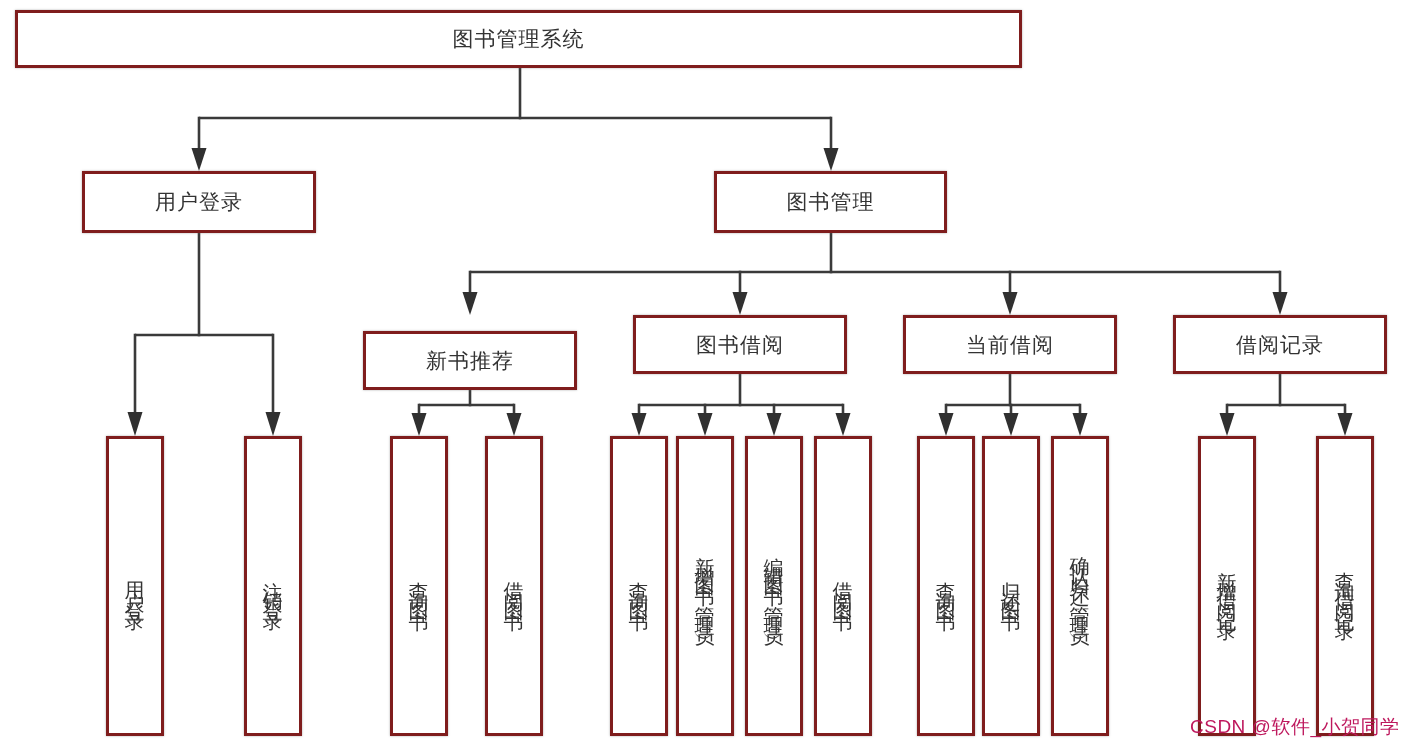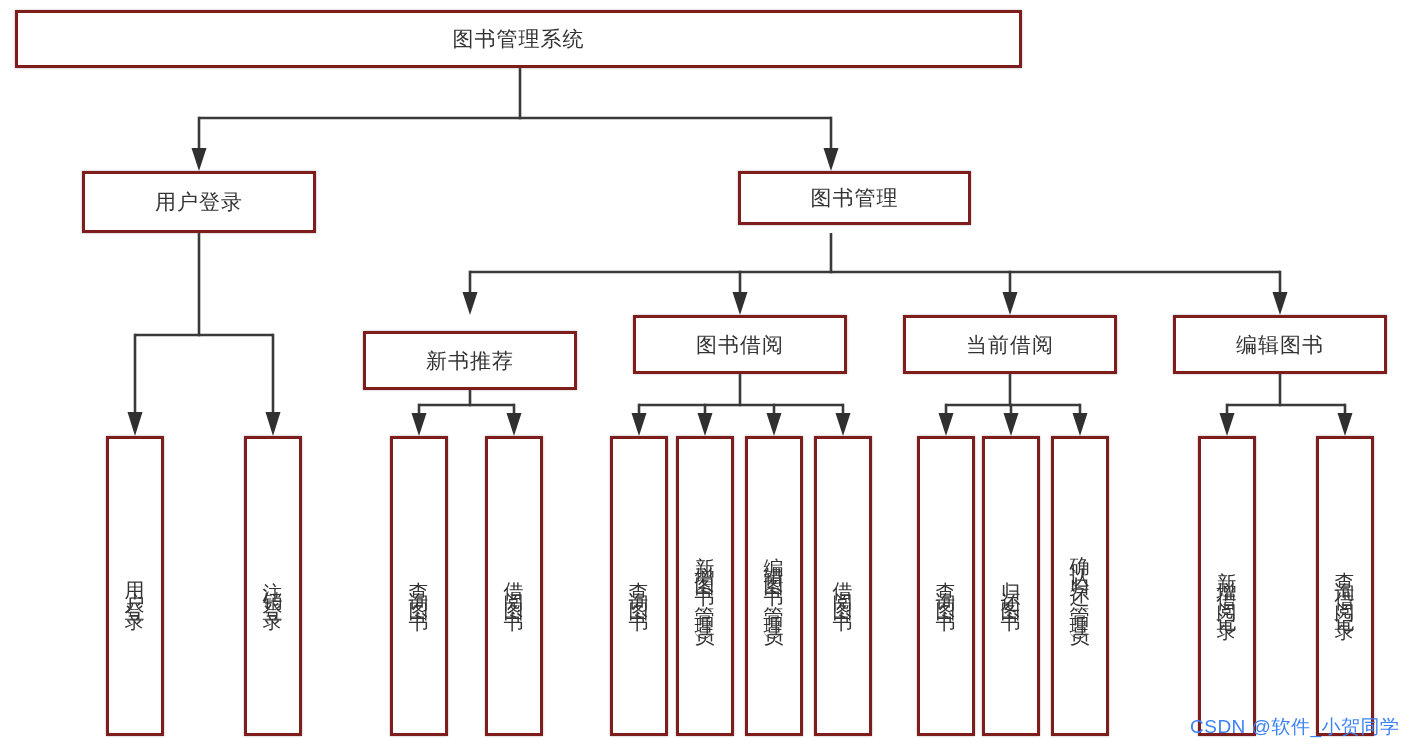--- a/index.html
+++ b/index.html
@@ -13,21 +13,21 @@
     border:3px solid #7f1d1d;display:flex;align-items:center;justify-content:center;
     box-shadow:0 0 2px rgba(110,110,110,.55);
   }
   .node .h-label{font-size:21px;letter-spacing:1px;color:#333333;white-space:nowrap;}
   .leaf .v-label{
     writing-mode:vertical-rl;text-orientation:mixed;
     font-size:20px;letter-spacing:10px;line-height:1;color:#333333;white-space:nowrap;
   }
   .watermark{
     position:absolute;left:1190px;top:714px;z-index:10;
-    font-size:19px;color:#3b82f6;letter-spacing:0.5px;white-space:nowrap;
+    font-size:19px;color:#be185d;letter-spacing:0.5px;white-space:nowrap;
   }
 </style>
 </head>
 <body>
 
 <div class="canvas">
 
   <svg class="wires" viewBox="0 0 1405 747" xmlns="http://www.w3.org/2000/svg">
     <g stroke="#3a3a3a" stroke-width="2.6" fill="#303030">
 
@@ -106,35 +106,35 @@
     </g>
   </svg>
 
   <div class="node" style="left:15px;top:10px;width:1007px;height:58px;">
     <span class="h-label">图书管理系统</span>
   </div>
 
   <div class="node" style="left:82px;top:171px;width:234px;height:62px;">
     <span class="h-label">用户登录</span>
   </div>
-  <div class="node" style="left:714px;top:171px;width:233px;height:54px;margin-left:24px;">
+  <div class="node" style="left:714px;top:171px;width:233px;height:62px;">
     <span class="h-label">图书管理</span>
   </div>
 
   <div class="node" style="left:363px;top:315px;width:214px;height:59px;margin-top:16px;">
     <span class="h-label">新书推荐</span>
   </div>
   <div class="node" style="left:633px;top:315px;width:214px;height:59px;">
     <span class="h-label">图书借阅</span>
   </div>
   <div class="node" style="left:903px;top:315px;width:214px;height:59px;">
     <span class="h-label">当前借阅</span>
   </div>
   <div class="node" style="left:1173px;top:315px;width:214px;height:59px;">
-    <span class="h-label">编辑图书</span>
+    <span class="h-label">借阅记录</span>
   </div>
 
   <div class="node leaf" style="left:106px;top:436px;width:58px;height:300px;">
     <span class="v-label">用户登录</span>
   </div>
   <div class="node leaf" style="left:244px;top:436px;width:58px;height:300px;">
     <span class="v-label">注销登录</span>
   </div>
 
   <div class="node leaf" style="left:390px;top:436px;width:58px;height:300px;">

